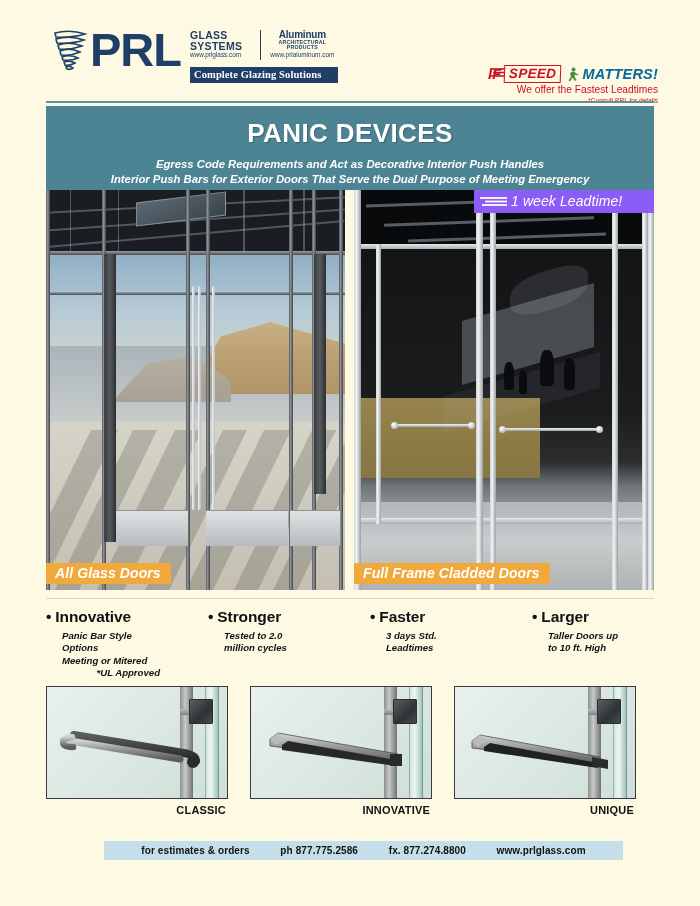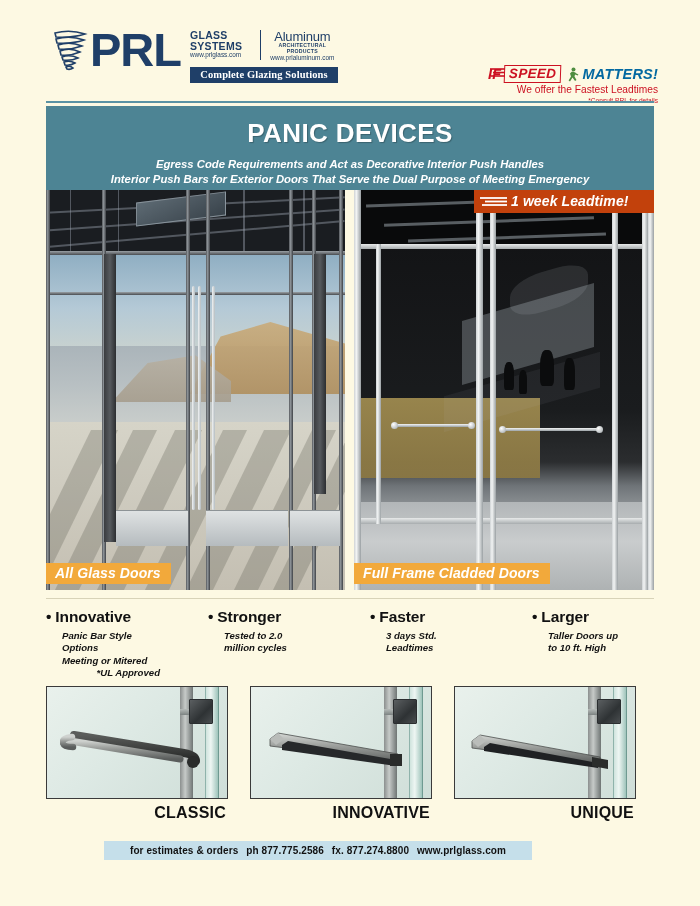--- a/index.html
+++ b/index.html
@@ -62,37 +62,37 @@
     background: #1f3f68;
     margin: 0 6px;
   }
   .lr-col.right { width: 74px; text-align: center; }
 
   .lr-big {
     font-size: 10.5px; font-weight: bold; color: #1f3f68;
     letter-spacing: 0.3px;
   }
   .lr-big2 {
-    font-size: 13px; font-weight: normal; color: #1f3f68;
+    font-size: 10px; font-weight: bold; color: #1f3f68;
     letter-spacing: -0.2px;
   }
   .lr-small {
     font-size: 5.2px; font-weight: bold; color: #1f3f68;
     letter-spacing: 0.25px;
   }
   .lr-url {
     font-size: 6.4px; color: #1f3f68; margin-top: 1px;
   }
   .complete-bar {
     background: #1f3f68;
     color: #ffffff;
     font-family: "Liberation Serif", serif;
     font-weight: bold;
     font-size: 10.5px;
-    text-align: center;
+    text-align: left;
     padding: 2px 4px 3px;
     margin-top: 3px;
     letter-spacing: 0.1px;
   }
 
   
   .speed-block {
     position: absolute;
     right: 42px; top: 40px;
     text-align: right;
@@ -318,24 +318,24 @@
     border-radius:50%; background: radial-gradient(circle at 35% 35%,#fff,#9aa1a5);
   }
   .push-bar::before { left:-3px; }
   .push-bar::after  { right:-3px; }
 
   
   .leadtime {
     position: absolute;
     left: 120px; top: 0px;
     width: 180px; height: 23px;
-    background: #c2410c;
+    background: #8b5cf6;
     color: #ffffff;
     font-size: 14px;
-    font-weight: bold;
+    font-weight: normal;
     font-style: italic;
     line-height: 23px;
     padding-left: 37px;
     letter-spacing: 0.1px;
     z-index: 5;
   }
   .leadtime .lt-streaks {
     position: absolute; left: 6px; top: 6px; width: 28px; height: 11px;
   }
 
@@ -439,32 +439,32 @@
   .bar-sq {
     position: absolute;
     left: 13px; top: 40px;
     width: 142px; height: 44px;
   }
   .product-label {
     position: absolute;
     left: 0; top: 118px;
     width: 182px;
     text-align: right;
-    font-size: 16px;
+    font-size: 11px;
     font-weight: bold;
     color: #111;
     letter-spacing: 0.2px;
     padding-right: 2px;
   }
 
   
   .footer {
     position: absolute;
     left: 104px; top: 841px;
-    width: 428px; height: 19px;
+    width: 519px; height: 19px;
     background: #c5dfea;
     display: flex;
     align-items: center;
     justify-content: space-around;
     padding: 0 22px;
   }
   .footer span {
     font-size: 10px;
     font-weight: bold;
     color: #111;

